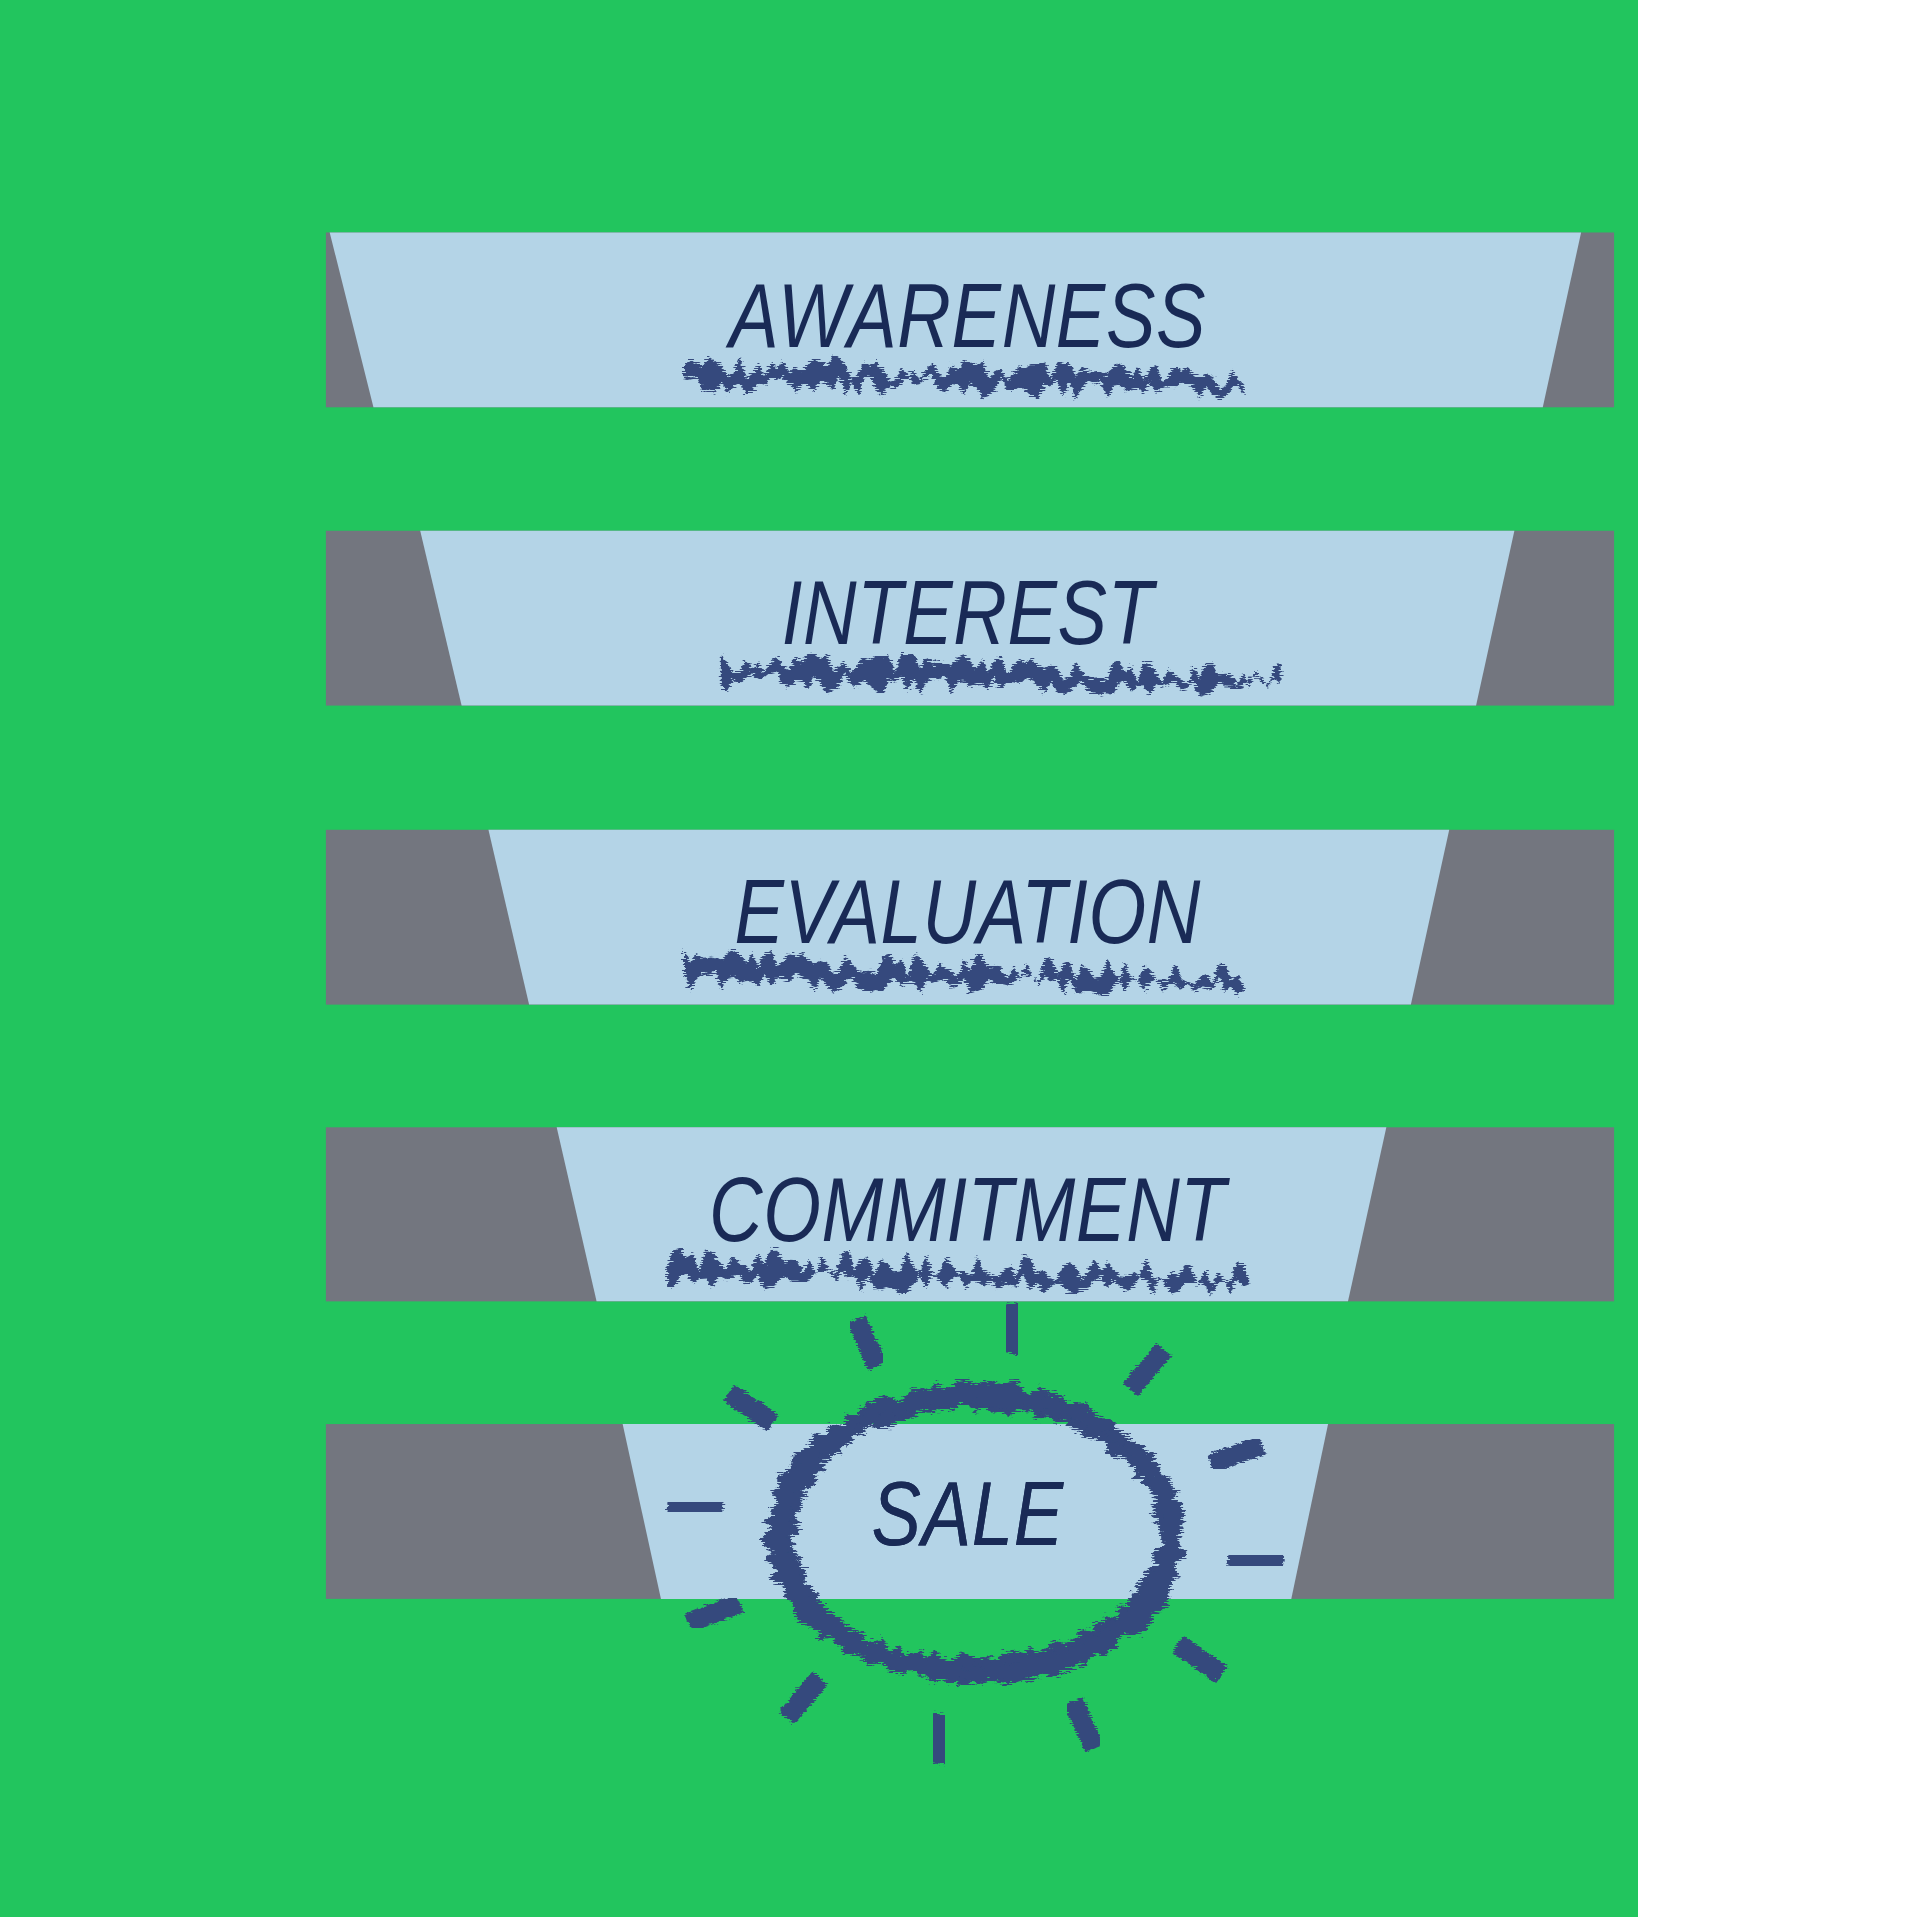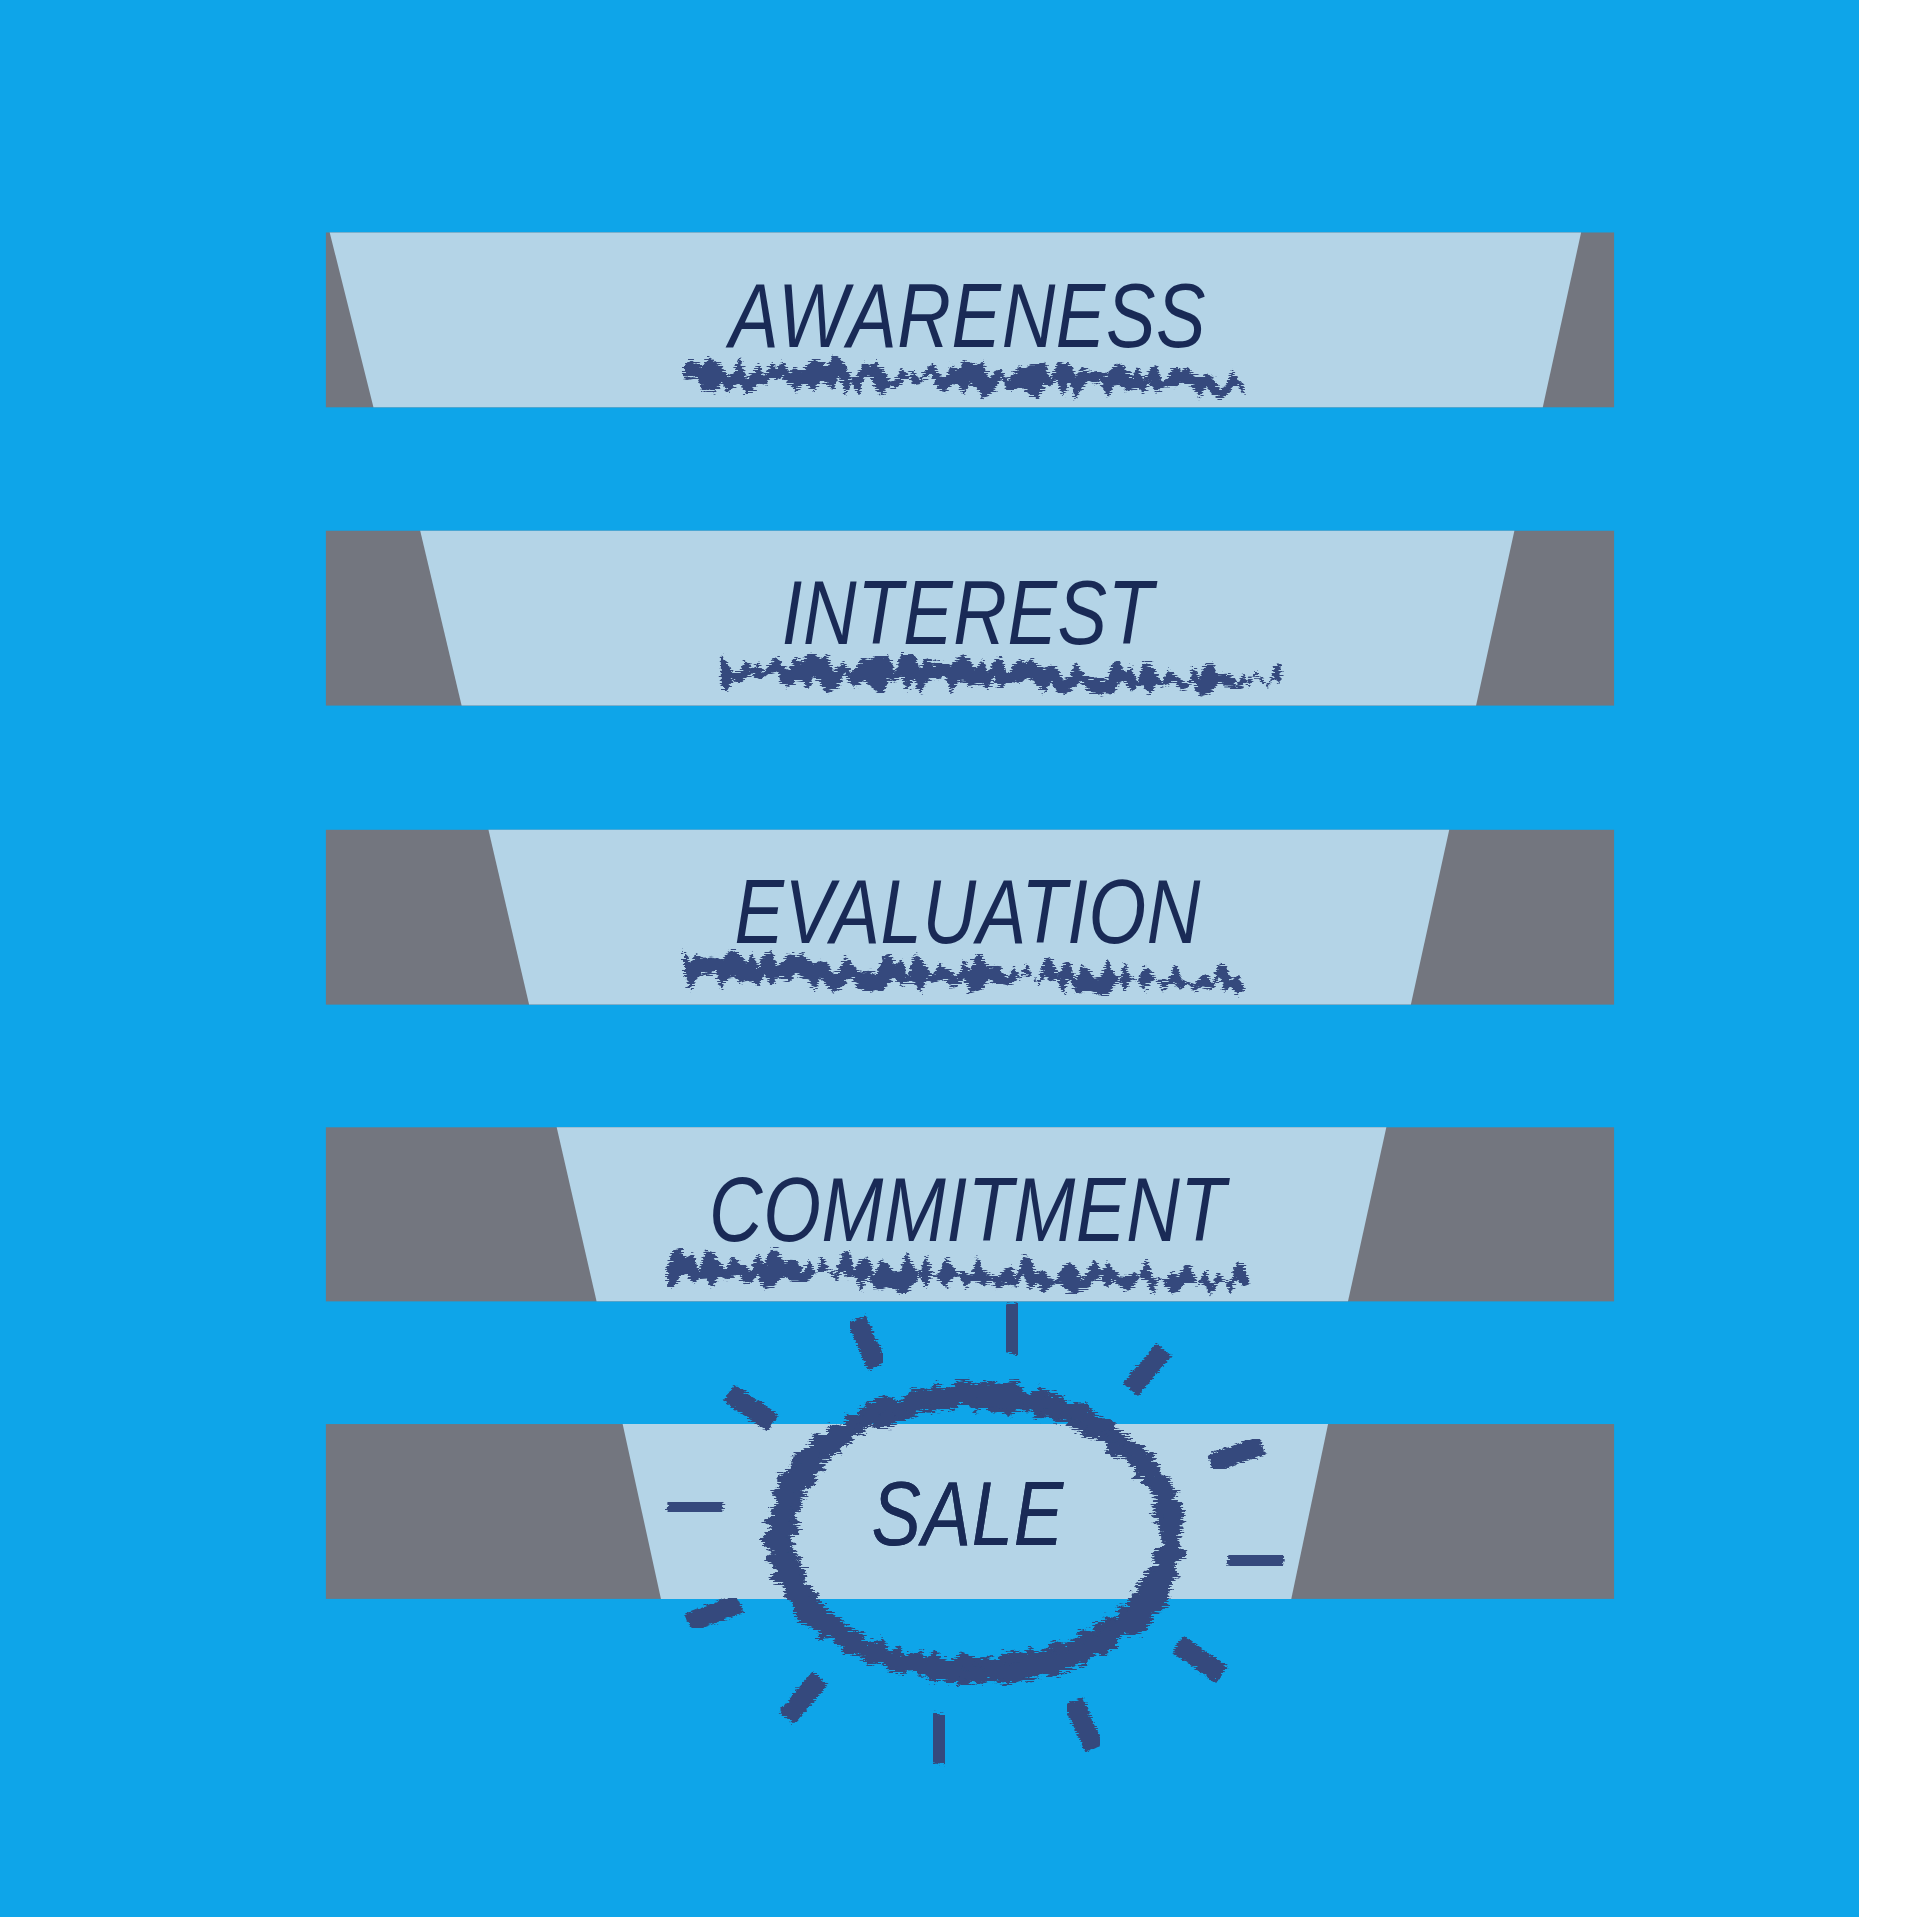--- a/index.html
+++ b/index.html
@@ -8,23 +8,23 @@
     background: #ffffff;
   }
   body {
     width: 1930px;
     height: 1918px;
     font-family: "Liberation Sans", sans-serif;
     overflow: hidden;
   }
   #funnel-root {
     position: relative;
-    width: 1859px;
+    width: 1638px;
     height: 1918px;
-    background: #0ea5e9;
+    background: #22c55e;
   }
   #funnel-svg {
     position: absolute;
     left: 0;
     top: 0;
     width: 1930px;
     height: 1918px;
     display: block;
   }
   .stage-label {

